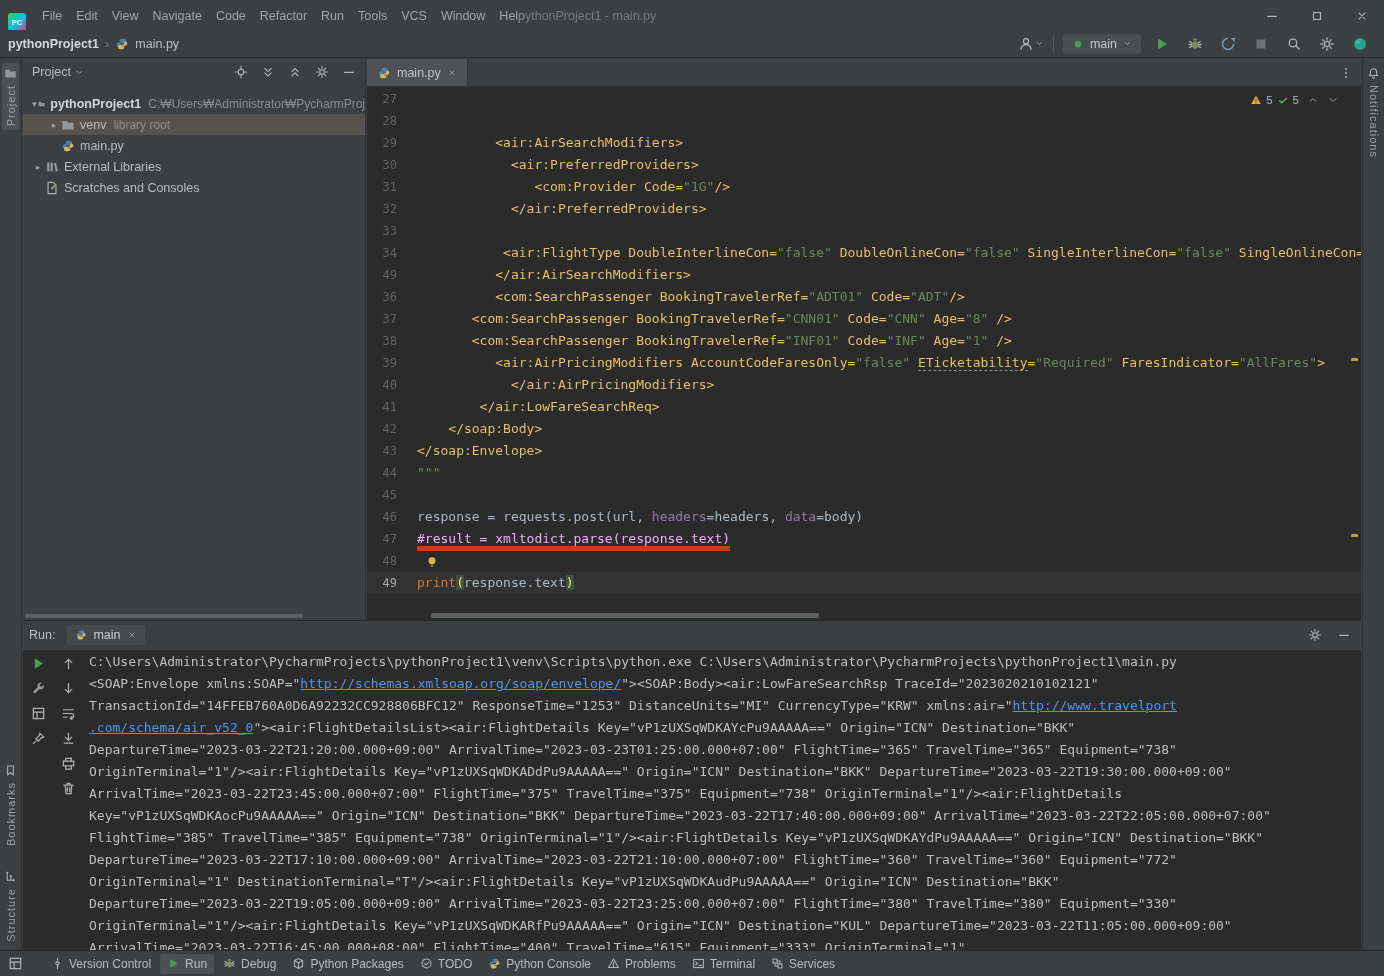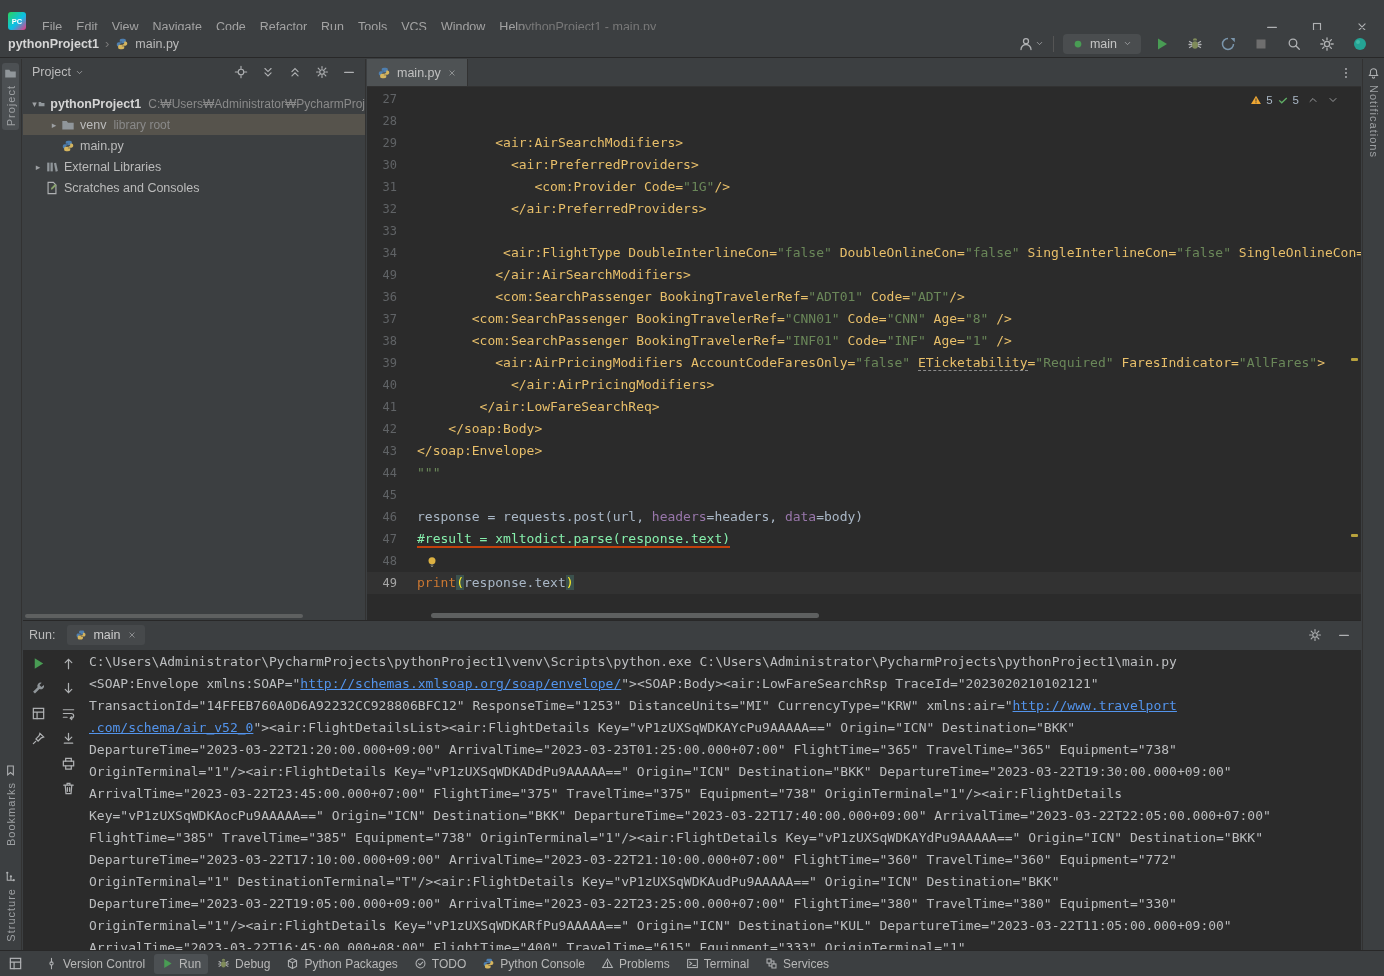--- a/index.html
+++ b/index.html
@@ -5,21 +5,21 @@
   *{margin:0;padding:0;box-sizing:border-box}
   html,body{background:#1e1e1e}
   .window{position:relative;width:1384px;height:976px;background:#3c3f41;overflow:hidden;
     font-family:"Liberation Sans","DejaVu Sans",sans-serif;color:#bbb;user-select:none}
   [data-icon]{display:inline-flex;align-items:center;justify-content:center}
   [data-icon] svg{width:100%;height:100%;display:block}
   .icon9{width:9px;height:9px}.icon10{width:10px;height:10px}.icon12{width:12px;height:12px}
   .icon13{width:13px;height:13px}.icon14{width:14px;height:14px}.icon16{width:16px;height:16px}
 
   
-  .titlebar{position:absolute;top:12px;left:0;right:0;height:30px;display:flex;align-items:flex-start;background:#3c3f41}
+  .titlebar{position:absolute;top:1px;left:0;right:0;height:30px;display:flex;align-items:flex-end;background:#3c3f41}
   .logo{width:18px;height:18px;margin:0 9px 0 8px;border-radius:3px;color:#fff;font-size:7.5px;font-weight:bold;
     display:flex;align-items:center;justify-content:center;
     background:linear-gradient(135deg,#2bd45c 0%,#0bc0e8 55%,#f5317f 100%)}
   .menubar{display:flex;height:30px}
   .menu-item{padding:0 7px;line-height:30px;font-size:12.5px;color:#a3a3a3}
   .wtitle{position:absolute;left:518px;top:0;line-height:30px;color:#787878;font-size:12.5px}
   .wcontrols{position:absolute;right:0;top:0;display:flex}
   .wbtn{width:45px;height:30px;display:flex;align-items:center;justify-content:center}
 
   
@@ -68,21 +68,21 @@
   .tab-options{position:absolute;right:8px;top:7px;width:14px;height:14px}
   .editor-body{position:absolute;left:0;right:0;top:29px;bottom:0;overflow:hidden}
   .eline{display:flex;height:22px;line-height:22px;font-family:"DejaVu Sans Mono","Liberation Mono",monospace;font-size:13px;white-space:pre}
   .eline.current{background:#323232}
   .eline.current .lnum{color:#a7a7a7}
   .lnum{flex:0 0 44px;text-align:right;padding-right:14px;color:#606366;font-size:12px}
   .lcontent{padding-left:6px}
   .tk-xml{color:#e8bf6a}
   .tk-str{color:#6a8759}
   .tk-pln{color:#a9b7c6}
-  .tk-cmt{color:#86efac;border-bottom:2px solid #c2410c}
+  .tk-cmt{color:#f0abfc;border-bottom:5px solid #c2410c}
   .tk-kwarg{color:#9876aa}
   .tk-kw{color:#cc7832}
   .tk-brace{color:#ffef28;background:#3b514d}
   .tk-typo{color:#e8bf6a;border-bottom:1px dashed #8c8c8c}
   .bulb{display:inline-block;width:14px;height:14px;vertical-align:middle;margin-left:8px}
   .inspections{position:absolute;top:6px;right:22px;display:flex;align-items:center;gap:4px;font-size:11.5px;color:#a9b7c6;z-index:3}
   .insp-nav{margin-left:4px;opacity:.85}
   .vscroll{position:absolute;top:0;bottom:0;right:0;width:12px}
   .vscroll .mark{position:absolute;left:2px;width:7px;height:3px;background:#b8a23d;border-radius:1px}
   .hscroll{position:absolute;bottom:2px;left:64px;width:388px;height:5px;background:#5e6060;border-radius:3px}
@@ -97,21 +97,21 @@
   .run-toolbar{position:absolute;left:0;top:0;bottom:0;width:60px;display:flex;gap:4px;padding:6px 2px}
   .rt-col{display:flex;flex-direction:column;gap:10px;align-items:center;width:26px}
   .rt-col [data-icon]{width:15px;height:15px}
   .console{position:absolute;left:66px;right:0;top:1px;bottom:0;font-family:"DejaVu Sans Mono","Liberation Mono",monospace;
     font-size:13px;line-height:22px;color:#bcbec0;white-space:pre;overflow:hidden}
   .cline{height:22px}
   .ck-link{color:#5394ec;text-decoration:underline;cursor:pointer}
 
   
   .statusbar{position:absolute;left:0;right:0;bottom:0;height:26px;background:#3c3f41;border-top:1px solid #282828;
-    display:flex;align-items:center;padding:0 6px;gap:8px;z-index:3}
+    display:flex;align-items:center;padding:0 6px;gap:14px;z-index:3}
   .sb-tw-icon{width:15px;height:15px;margin:0 7px 0 2px}
   .status-item{display:flex;align-items:center;gap:5px;padding:3px 7px;border-radius:3px;font-size:12px;color:#b8b8b8;white-space:nowrap}
   .status-item.active{background:#4c5053}
 </style>
 </head>
 <body>
 
 <div class="window">
 
   <div class="titlebar">

